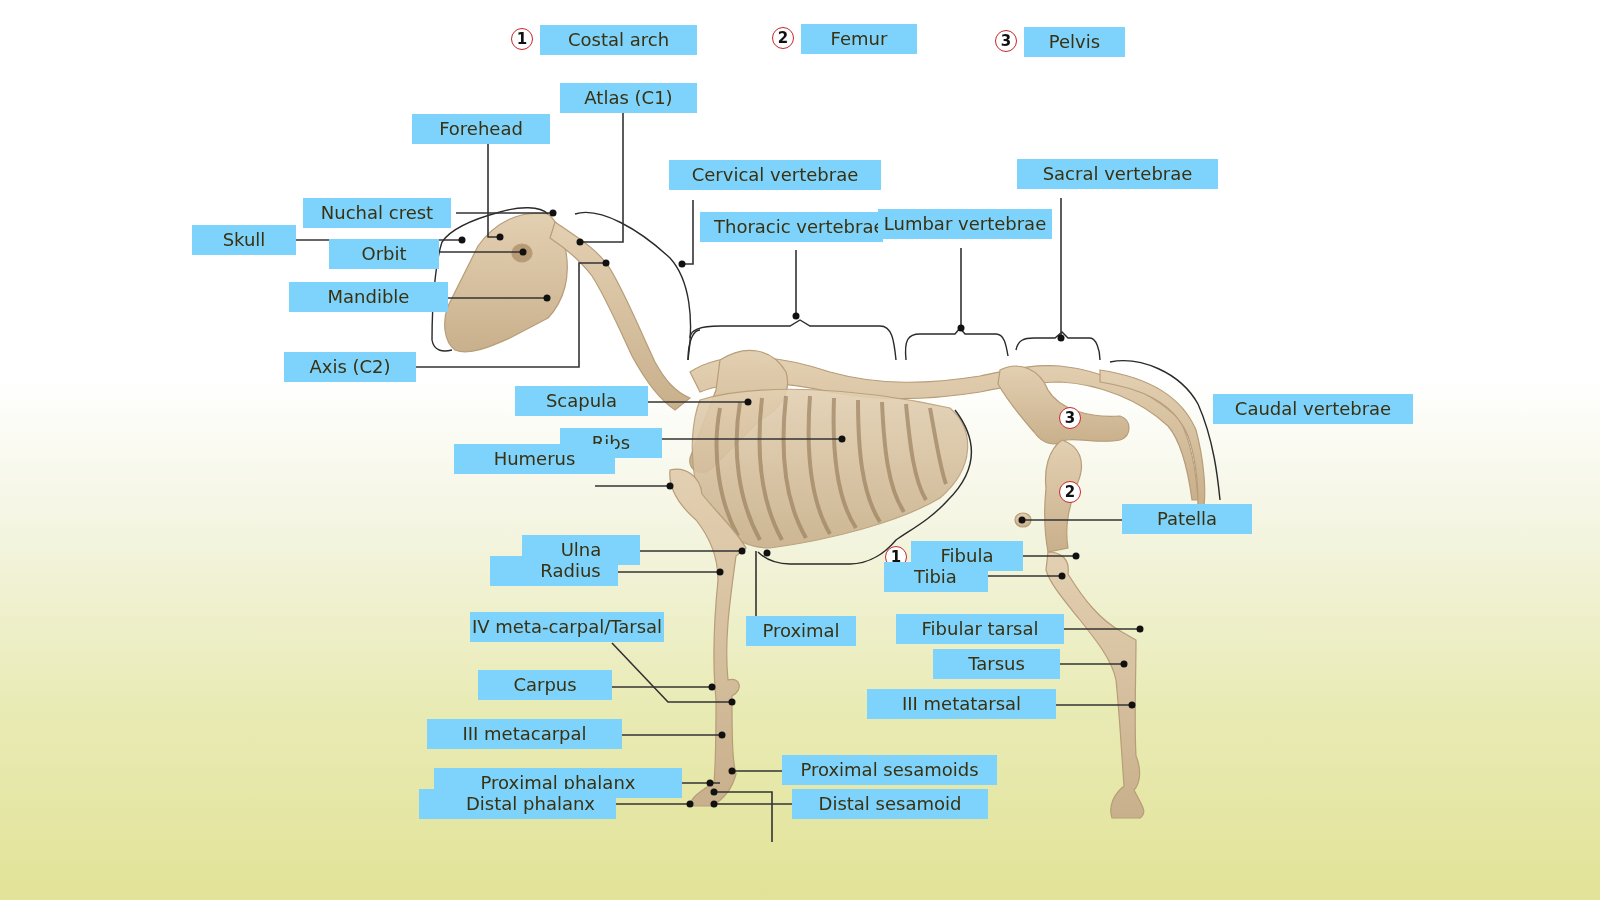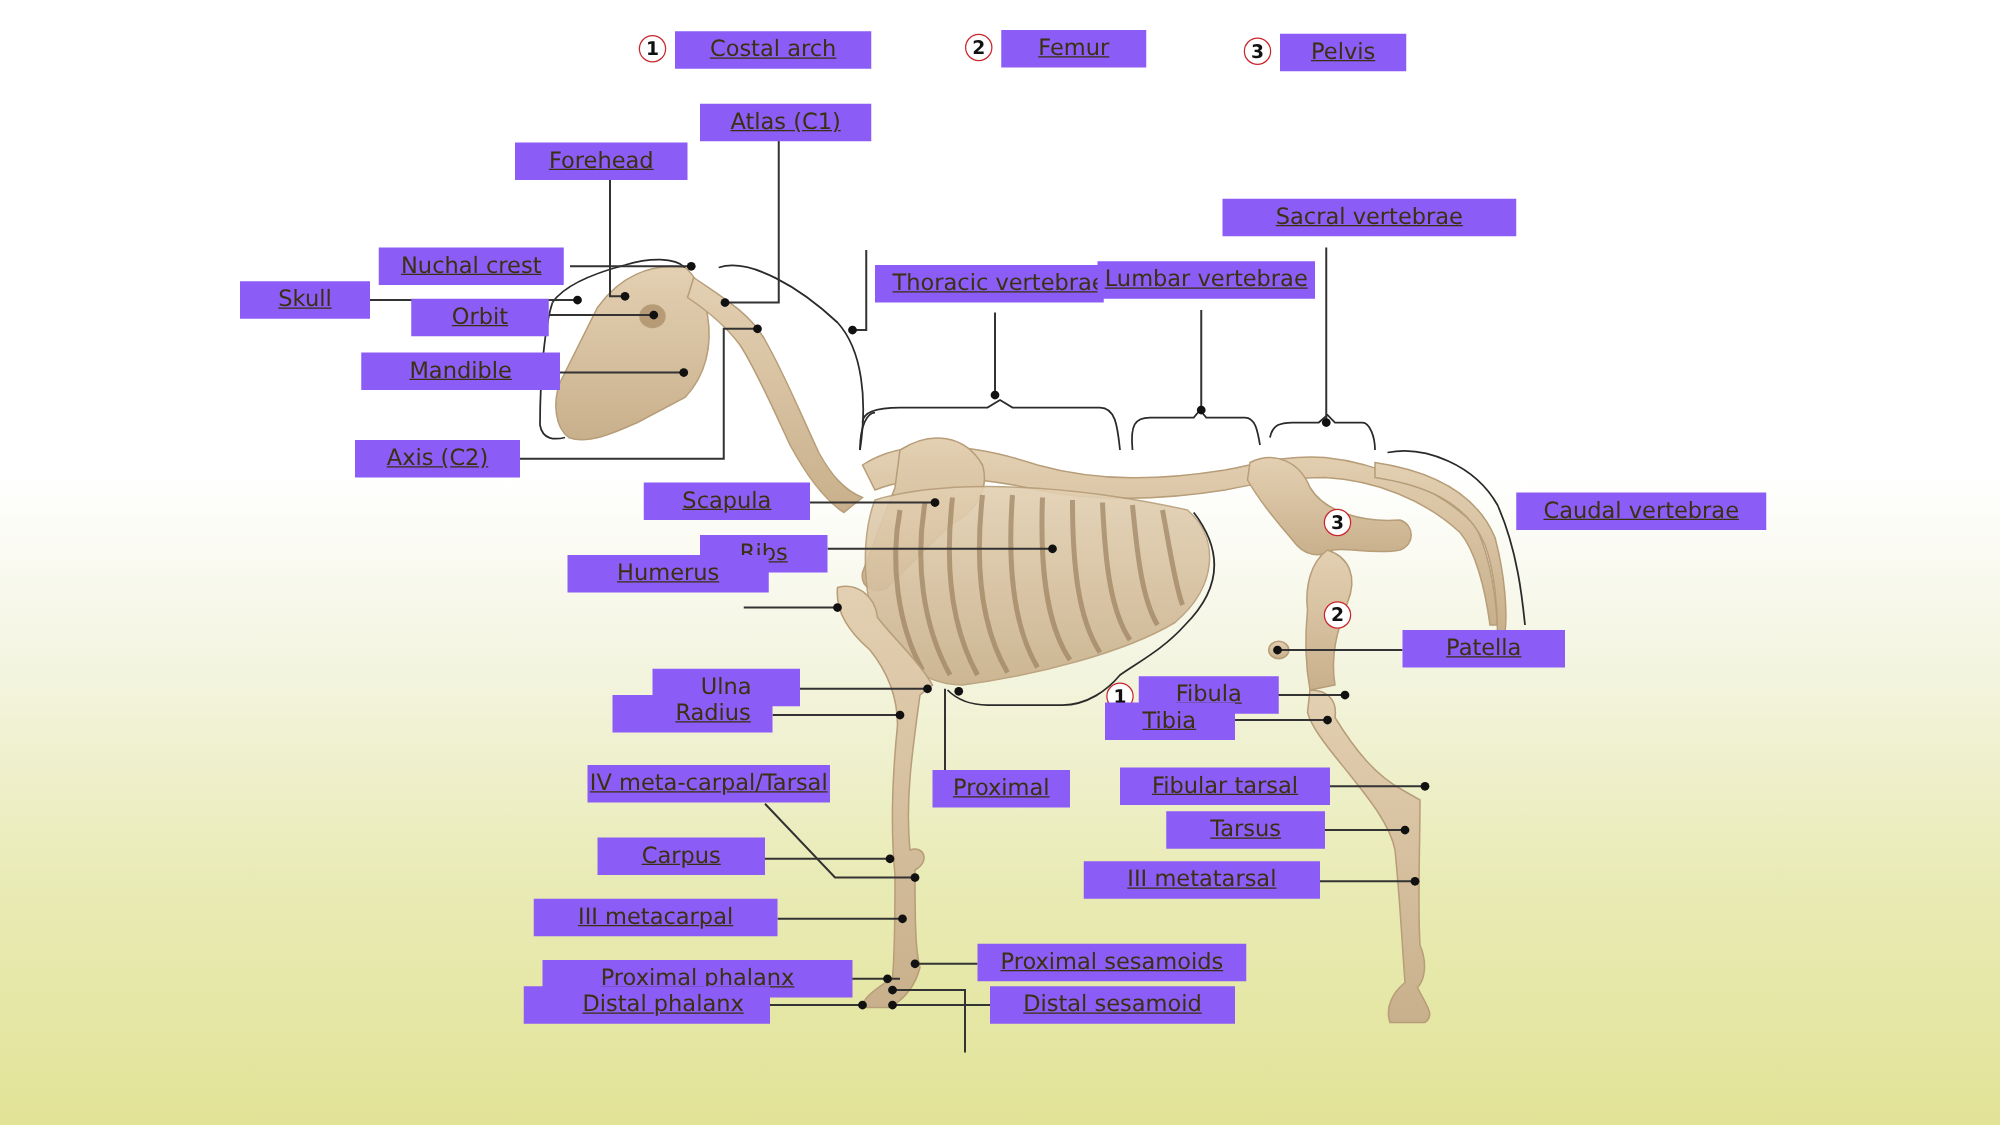--- a/index.html
+++ b/index.html
@@ -3,23 +3,23 @@
 <meta charset="utf-8">
 <style>
   html, body { margin:0; padding:0; }
   body {
     width:1600px; height:900px; position:relative; overflow:hidden;
     background: linear-gradient(to bottom, #ffffff 0%, #ffffff 42%, #f4f5e2 58%, #e9ebb6 78%, #e2e397 100%);
     font-family: "DejaVu Sans", sans-serif;
   }
   #diagram { position:absolute; left:0; top:0; width:1600px; height:900px; }
   .label {
-    position:absolute; background:#8b5cf6; color:#3a3110;
+    position:absolute; background:#7dd3fc; color:#3a3110;
     font-size:18px; line-height:30px; height:30px; text-align:center;
-    white-space:nowrap; overflow:visible; box-sizing:border-box;text-decoration:underline;
+    white-space:nowrap; overflow:visible; box-sizing:border-box;
   }
   .legend-num {
     position:absolute; width:22px; height:22px; border-radius:50%;
     border:1.5px solid #c9262c; background:#fff; color:#111;
     font-size:15px; font-weight:bold; line-height:21px; text-align:center;
     box-sizing:border-box;
   }
 </style>
 </head>
 <body>
@@ -153,21 +153,22 @@
 
   <div class="legend-num" style="left:511px;top:28px">1</div>
   <div class="label" style="left:540px;top:25px;width:157px">Costal arch</div>
   <div class="legend-num" style="left:772px;top:27px">2</div>
   <div class="label" style="left:801px;top:24px;width:116px">Femur</div>
   <div class="legend-num" style="left:995px;top:30px">3</div>
   <div class="label" style="left:1024px;top:27px;width:101px">Pelvis</div>
 
   <div class="label" style="left:560px;top:83px;width:137px">Atlas (C1)</div>
   <div class="label" style="left:412px;top:114px;width:138px">Forehead</div>
-  <div class="label" style="left:978px;top:159px;width:235px">Sacral vertebrae</div>
+  <div class="label" style="left:669px;top:160px;width:212px">Cervical vertebrae</div>
+  <div class="label" style="left:1017px;top:159px;width:201px">Sacral vertebrae</div>
   <div class="label" style="left:700px;top:212px;width:183px;text-align:left;padding-left:14px">Thoracic vertebrae</div>
   <div class="label" style="left:878px;top:209px;width:174px">Lumbar vertebrae</div>
   <div class="label" style="left:303px;top:198px;width:148px">Nuchal crest</div>
   <div class="label" style="left:192px;top:225px;width:104px">Skull</div>
   <div class="label" style="left:329px;top:239px;width:110px">Orbit</div>
   <div class="label" style="left:289px;top:282px;width:159px">Mandible</div>
   <div class="label" style="left:284px;top:352px;width:132px">Axis (C2)</div>
   <div class="label" style="left:515px;top:386px;width:133px">Scapula</div>
   <div class="label" style="left:560px;top:428px;width:102px">Ribs</div>
   <div class="label" style="left:454px;top:444px;width:161px">Humerus</div>

